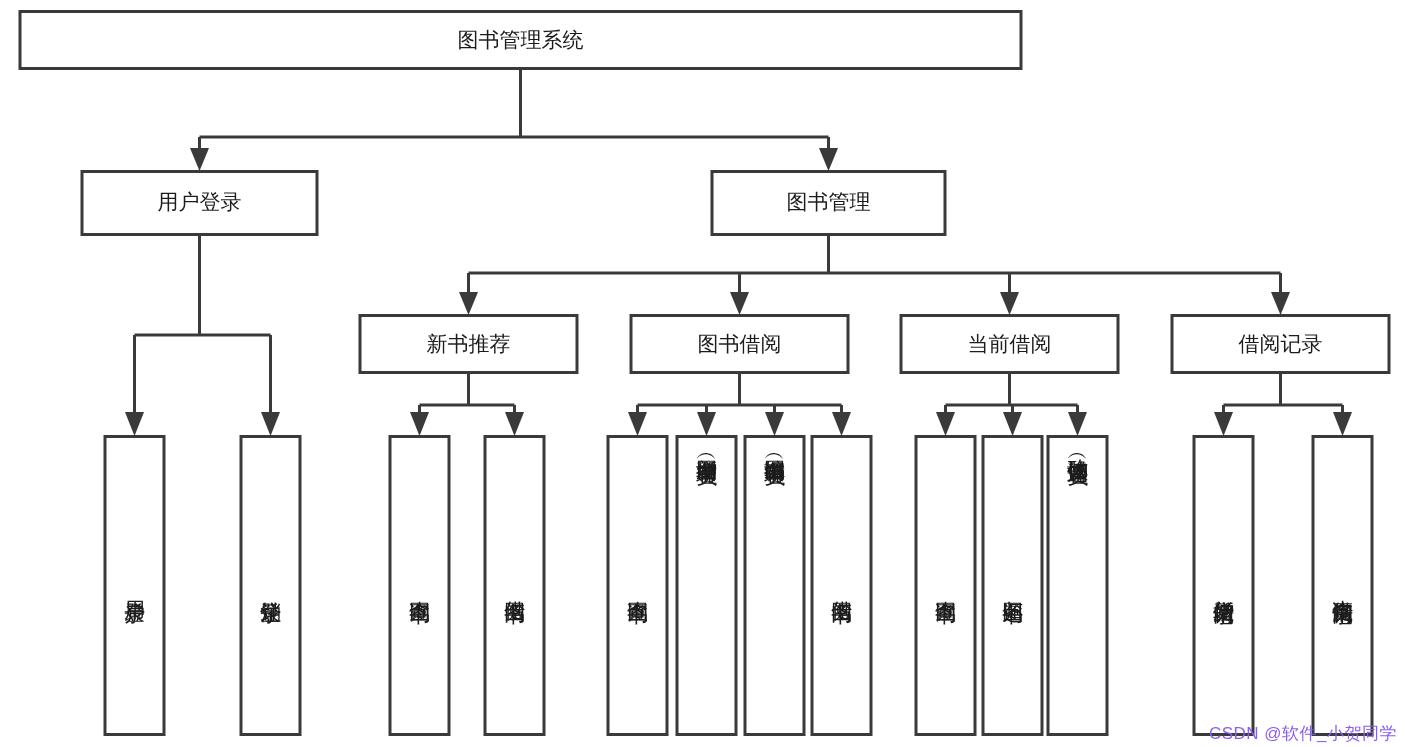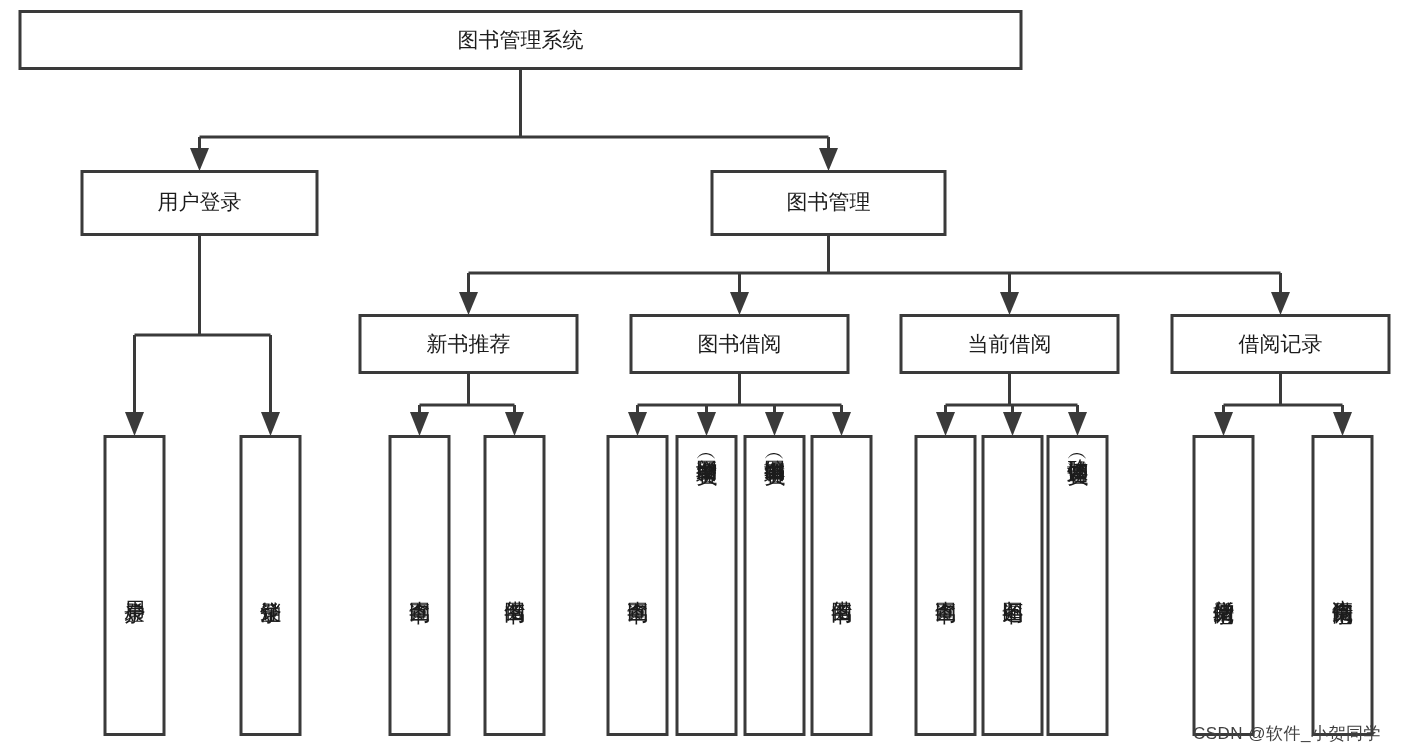--- a/index.html
+++ b/index.html
@@ -60,25 +60,25 @@
     font-family: "Liberation Sans", "DejaVu Sans", sans-serif;
     font-size: 21px;
     line-height: 1.08;
     color: #1c1c1c;
     letter-spacing: 1px;
     text-align: center;
     white-space: nowrap;
   }
   .watermark {
     position: absolute;
-    right: 24px;
+    right: 8px;
     bottom: 2px;
     font-family: "Liberation Sans", "DejaVu Sans", sans-serif;
     font-size: 17px;
-    color: #404040;
+    color: #8b5cf6;
     letter-spacing: 0.5px;
     white-space: nowrap;
   }
 </style>
 </head>
 <body>
 
 <div id="diagram-root">
 
   <svg class="canvas" viewBox="0 0 1405 747">

